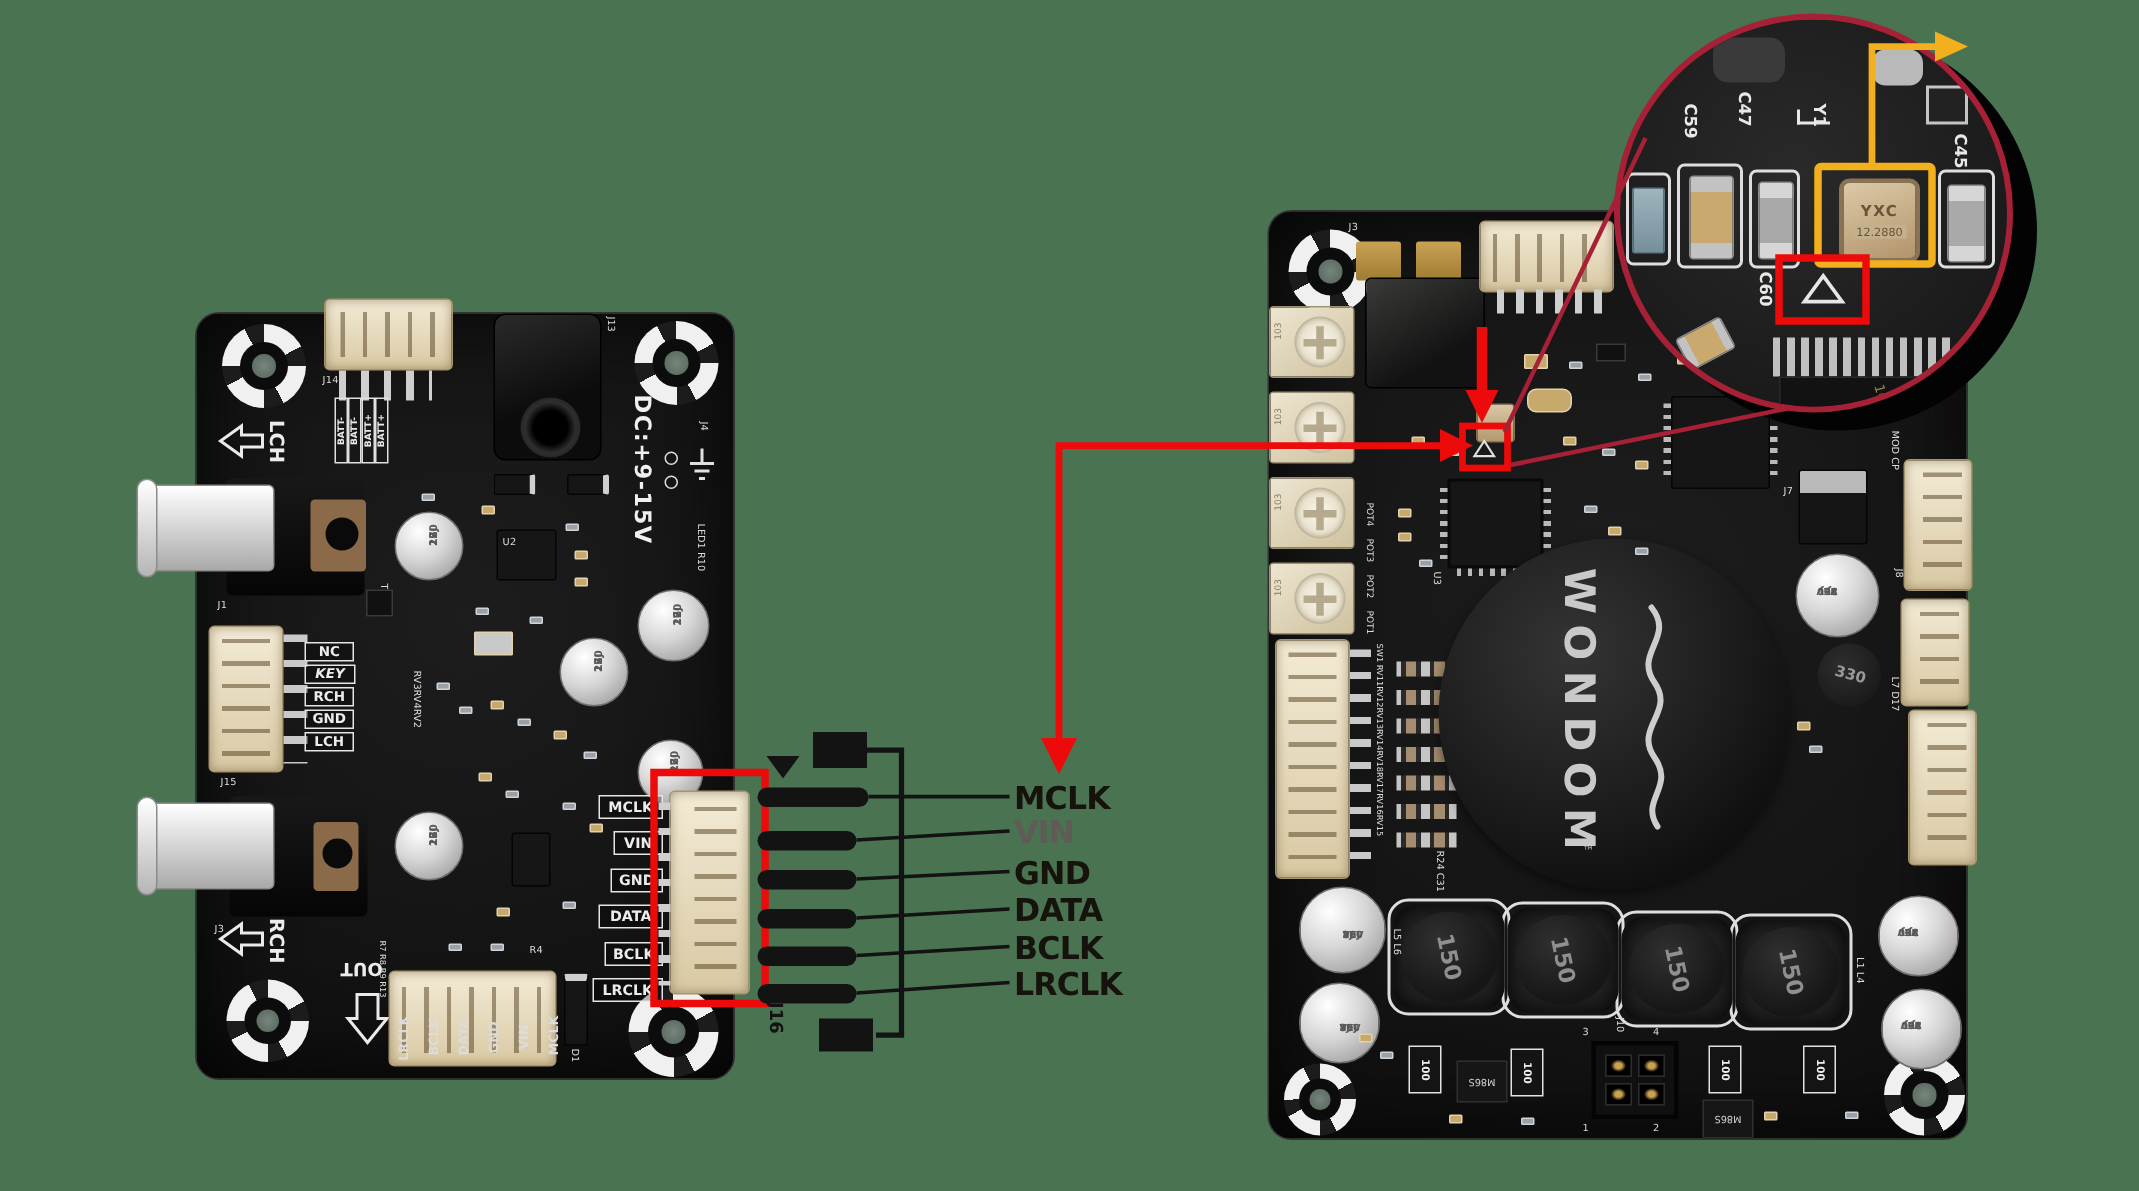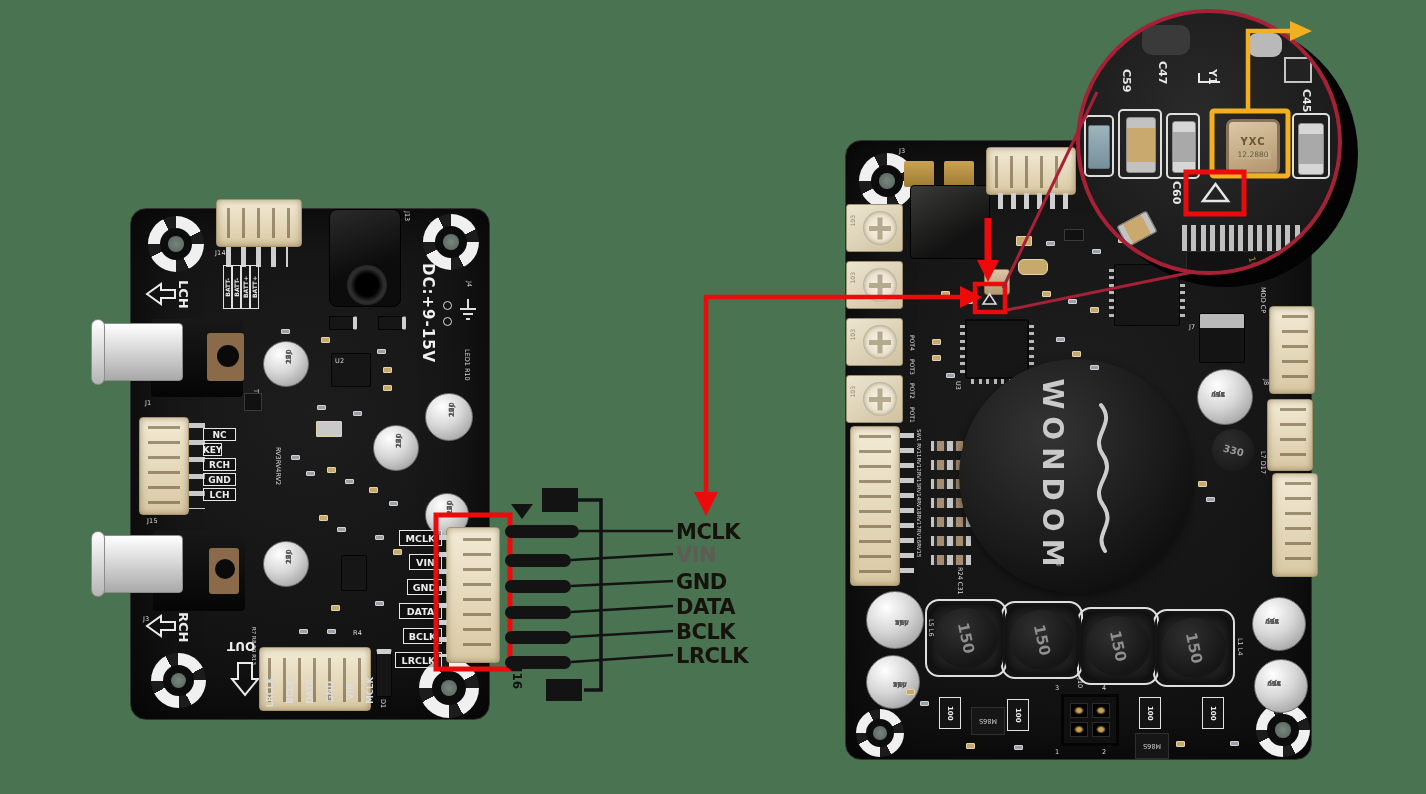--- a/index.html
+++ b/index.html
@@ -111,21 +111,21 @@
     <div class="mic" style="left:14px;top:190px;">J1</div>
 
     <div class="conn" style="left:8px;top:208px;width:50px;height:98px;">
       <div class="slotsV" style="left:8px;top:8px;width:32px;height:82px;"></div>
     </div>
     <div class="slotsV" style="left:58px;top:214px;width:16px;height:86px;background:repeating-linear-gradient(180deg,#c9c9c9 0 5px,transparent 5px 17px);"></div>
     <div class="mic" style="left:16px;top:308px;">J15</div>
     <div class="sbox" style="left:72px;top:219px;width:33px;height:13px;font-size:9px;">
         <span>NC</span>
       </div>
-    <div class="sbox" style="left:72px;top:234px;width:19px;height:13px;font-size:9px;">
+    <div class="sbox" style="left:72px;top:234px;width:34px;height:13px;font-size:9px;font-style:italic;">
         <span>KEY</span>
       </div>
     <div class="sbox" style="left:72px;top:249px;width:33px;height:13px;font-size:9px;">
         <span>RCH</span>
       </div>
     <div class="sbox" style="left:72px;top:264px;width:33px;height:13px;font-size:9px;">
         <span>GND</span>
       </div>
     <div class="sbox" style="left:72px;top:279px;width:33px;height:13px;font-size:9px;">
         <span>LCH</span>

